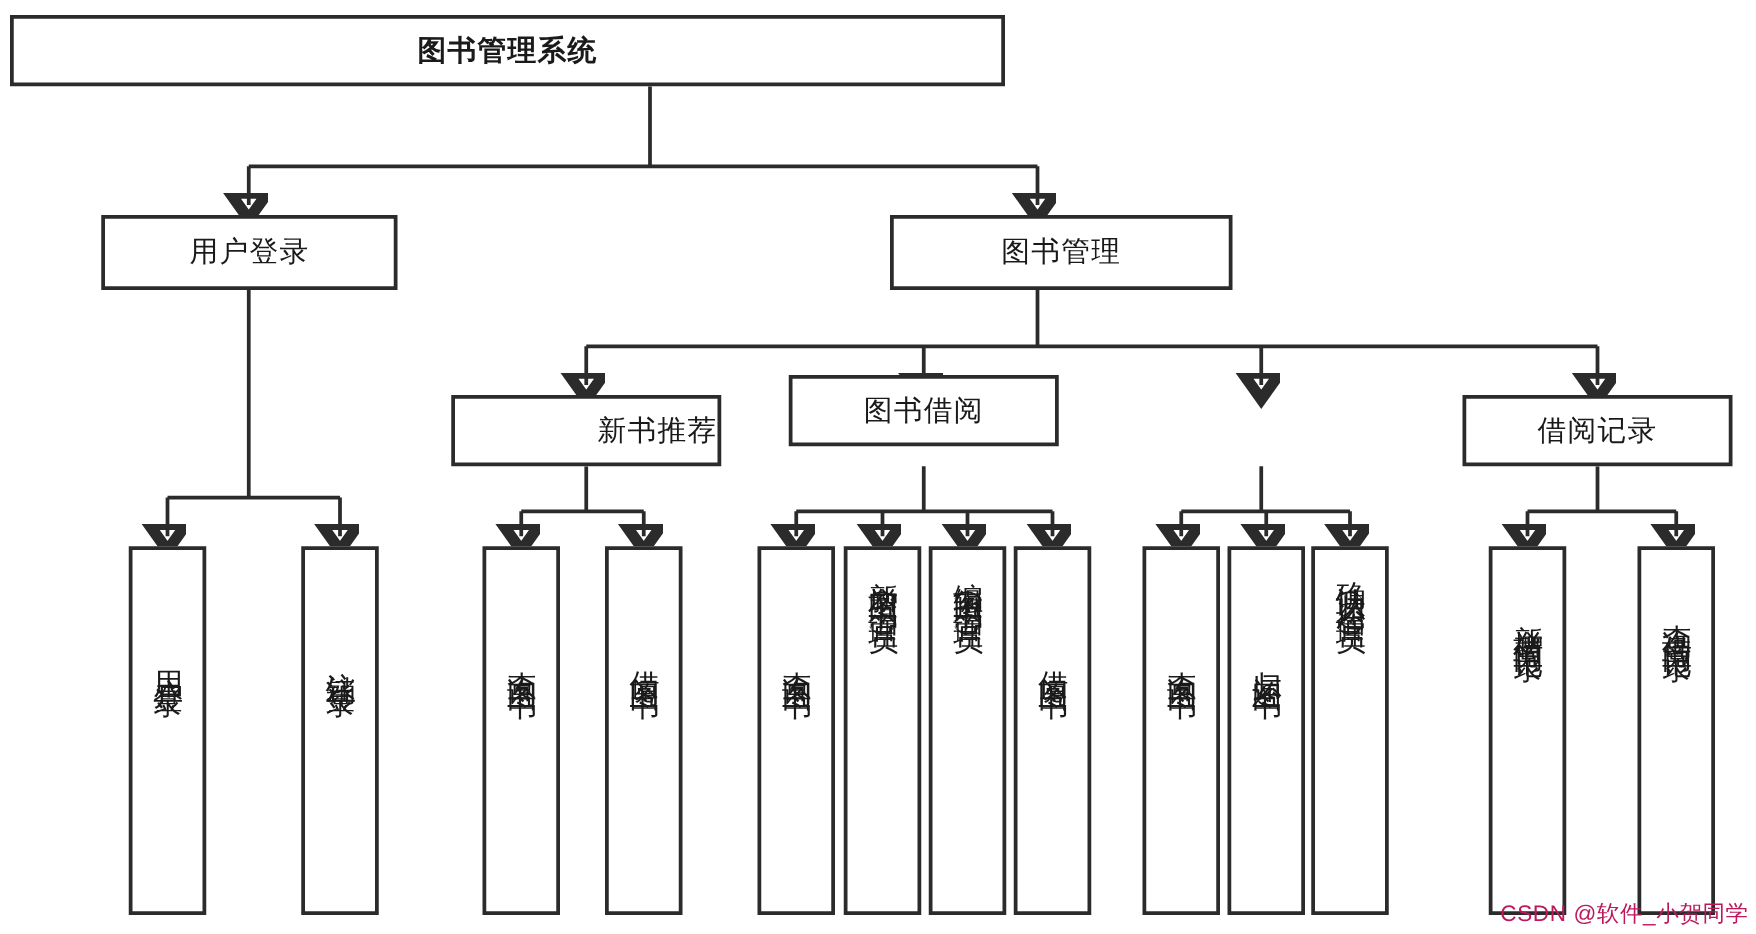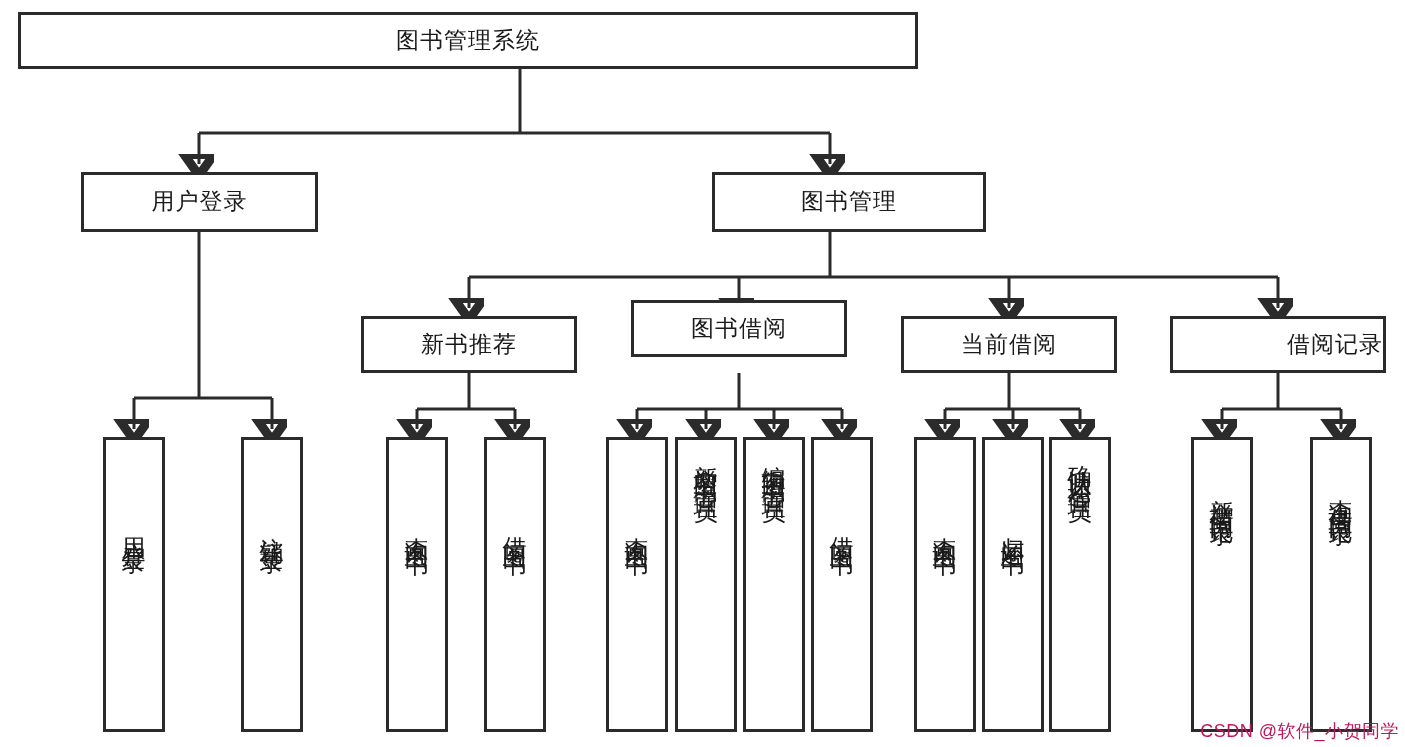--- a/index.html
+++ b/index.html
@@ -121,41 +121,38 @@
     <line x1="945" y1="409" x2="945" y2="429" marker-end="url(#arr)"></line>
     <line x1="1013" y1="409" x2="1013" y2="429" marker-end="url(#arr)"></line>
     <line x1="1080" y1="409" x2="1080" y2="429" marker-end="url(#arr)"></line>
 
     <line x1="1278" y1="373" x2="1278" y2="409"></line>
     <line x1="1222" y1="409" x2="1341" y2="409"></line>
     <line x1="1222" y1="409" x2="1222" y2="429" marker-end="url(#arr)"></line>
     <line x1="1341" y1="409" x2="1341" y2="429" marker-end="url(#arr)"></line>
   </svg>
 
-  <div class="node-box node-h" style="left:18px; top:12px; width:900px; height:57px;">
+  <div class="node-box node-h" style="left:8px; top:12px; width:796px; height:57px;font-weight:bold;">
     <span class="node-label">图书管理系统</span>
   </div>
 
   <div class="node-box node-h" style="left:81px; top:172px; width:237px; height:60px;">
     <span class="node-label">用户登录</span>
   </div>
   <div class="node-box node-h" style="left:712px; top:172px; width:274px; height:60px;">
     <span class="node-label">图书管理</span>
   </div>
 
-  <div class="node-box node-h" style="left:361px; top:316px; width:216px; height:57px;">
+  <div class="node-box node-h" style="left:361px; top:316px; width:216px; height:57px;justify-content:flex-end;">
     <span class="node-label">新书推荐</span>
   </div>
   <div class="node-box node-h" style="left:631px; top:300px; width:216px; height:57px;">
     <span class="node-label">图书借阅</span>
   </div>
-  <div class="node-box node-h" style="left:901px; top:316px; width:216px; height:57px;">
-    <span class="node-label">当前借阅</span>
-  </div>
-  <div class="node-box node-h" style="left:1170px; top:316px; width:216px; height:57px;justify-content:flex-end;">
+  <div class="node-box node-h" style="left:1170px; top:316px; width:216px; height:57px;">
     <span class="node-label">借阅记录</span>
   </div>
 
   <div class="node-box node-v" style="left:103px; top:437px; width:62px; height:295px; padding-top:78px;">
     <span class="node-label">用户登录</span>
   </div>
   <div class="node-box node-v" style="left:241px; top:437px; width:62px; height:295px; padding-top:78px;">
     <span class="node-label">注销登录</span>
   </div>
 

